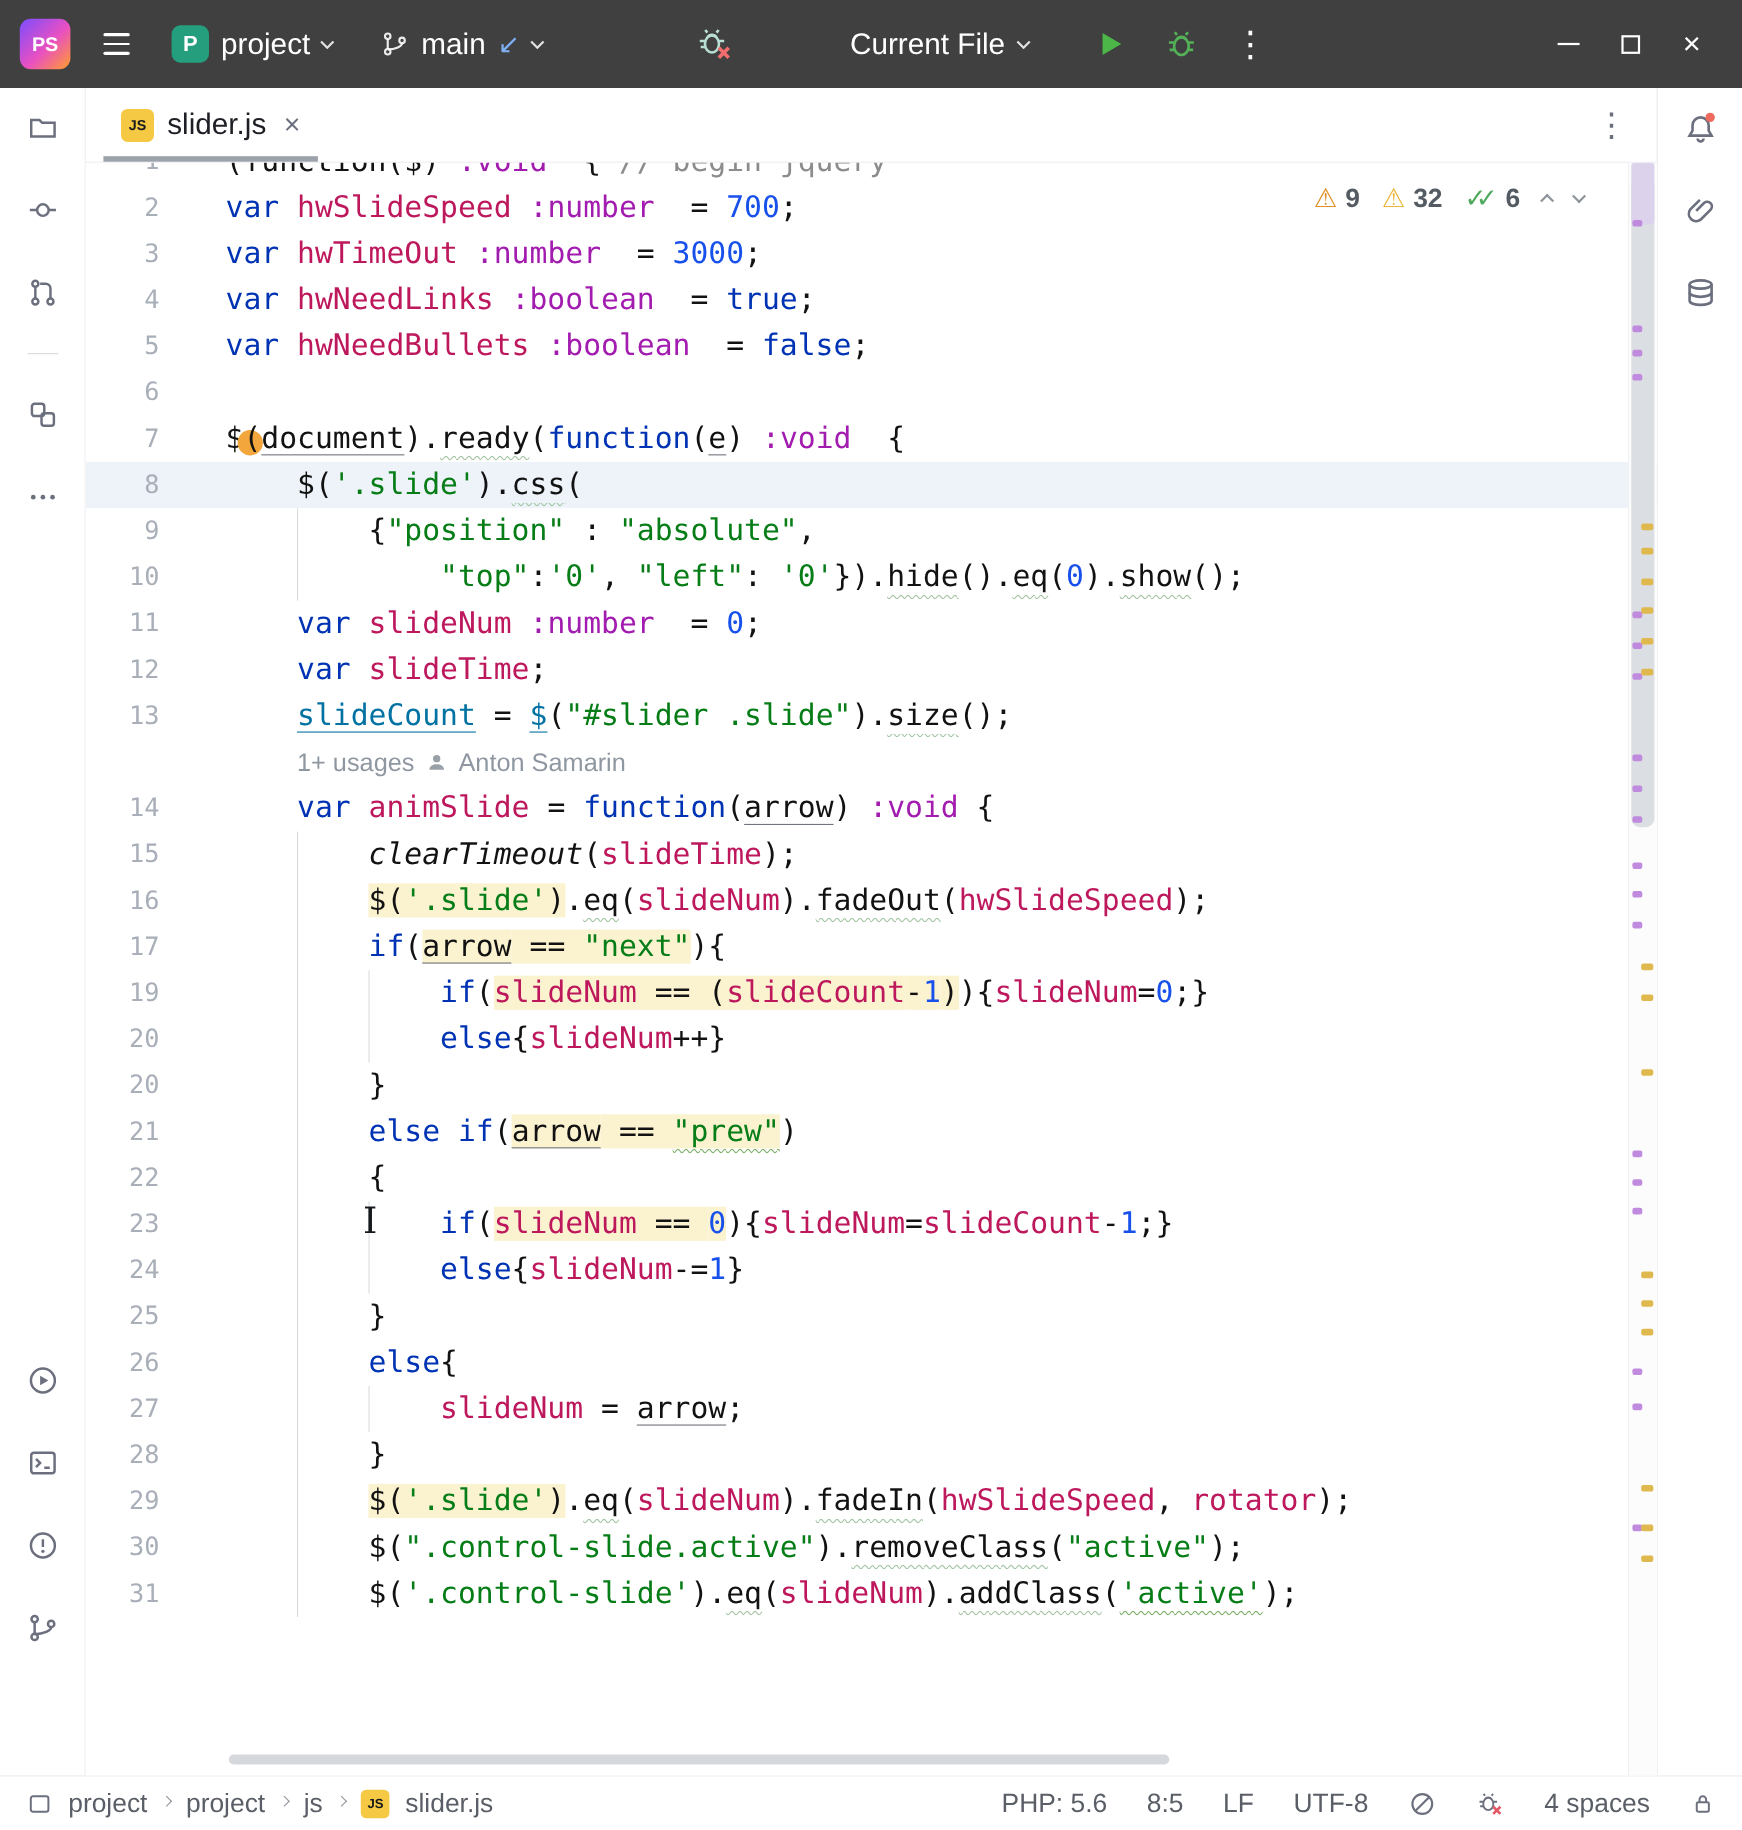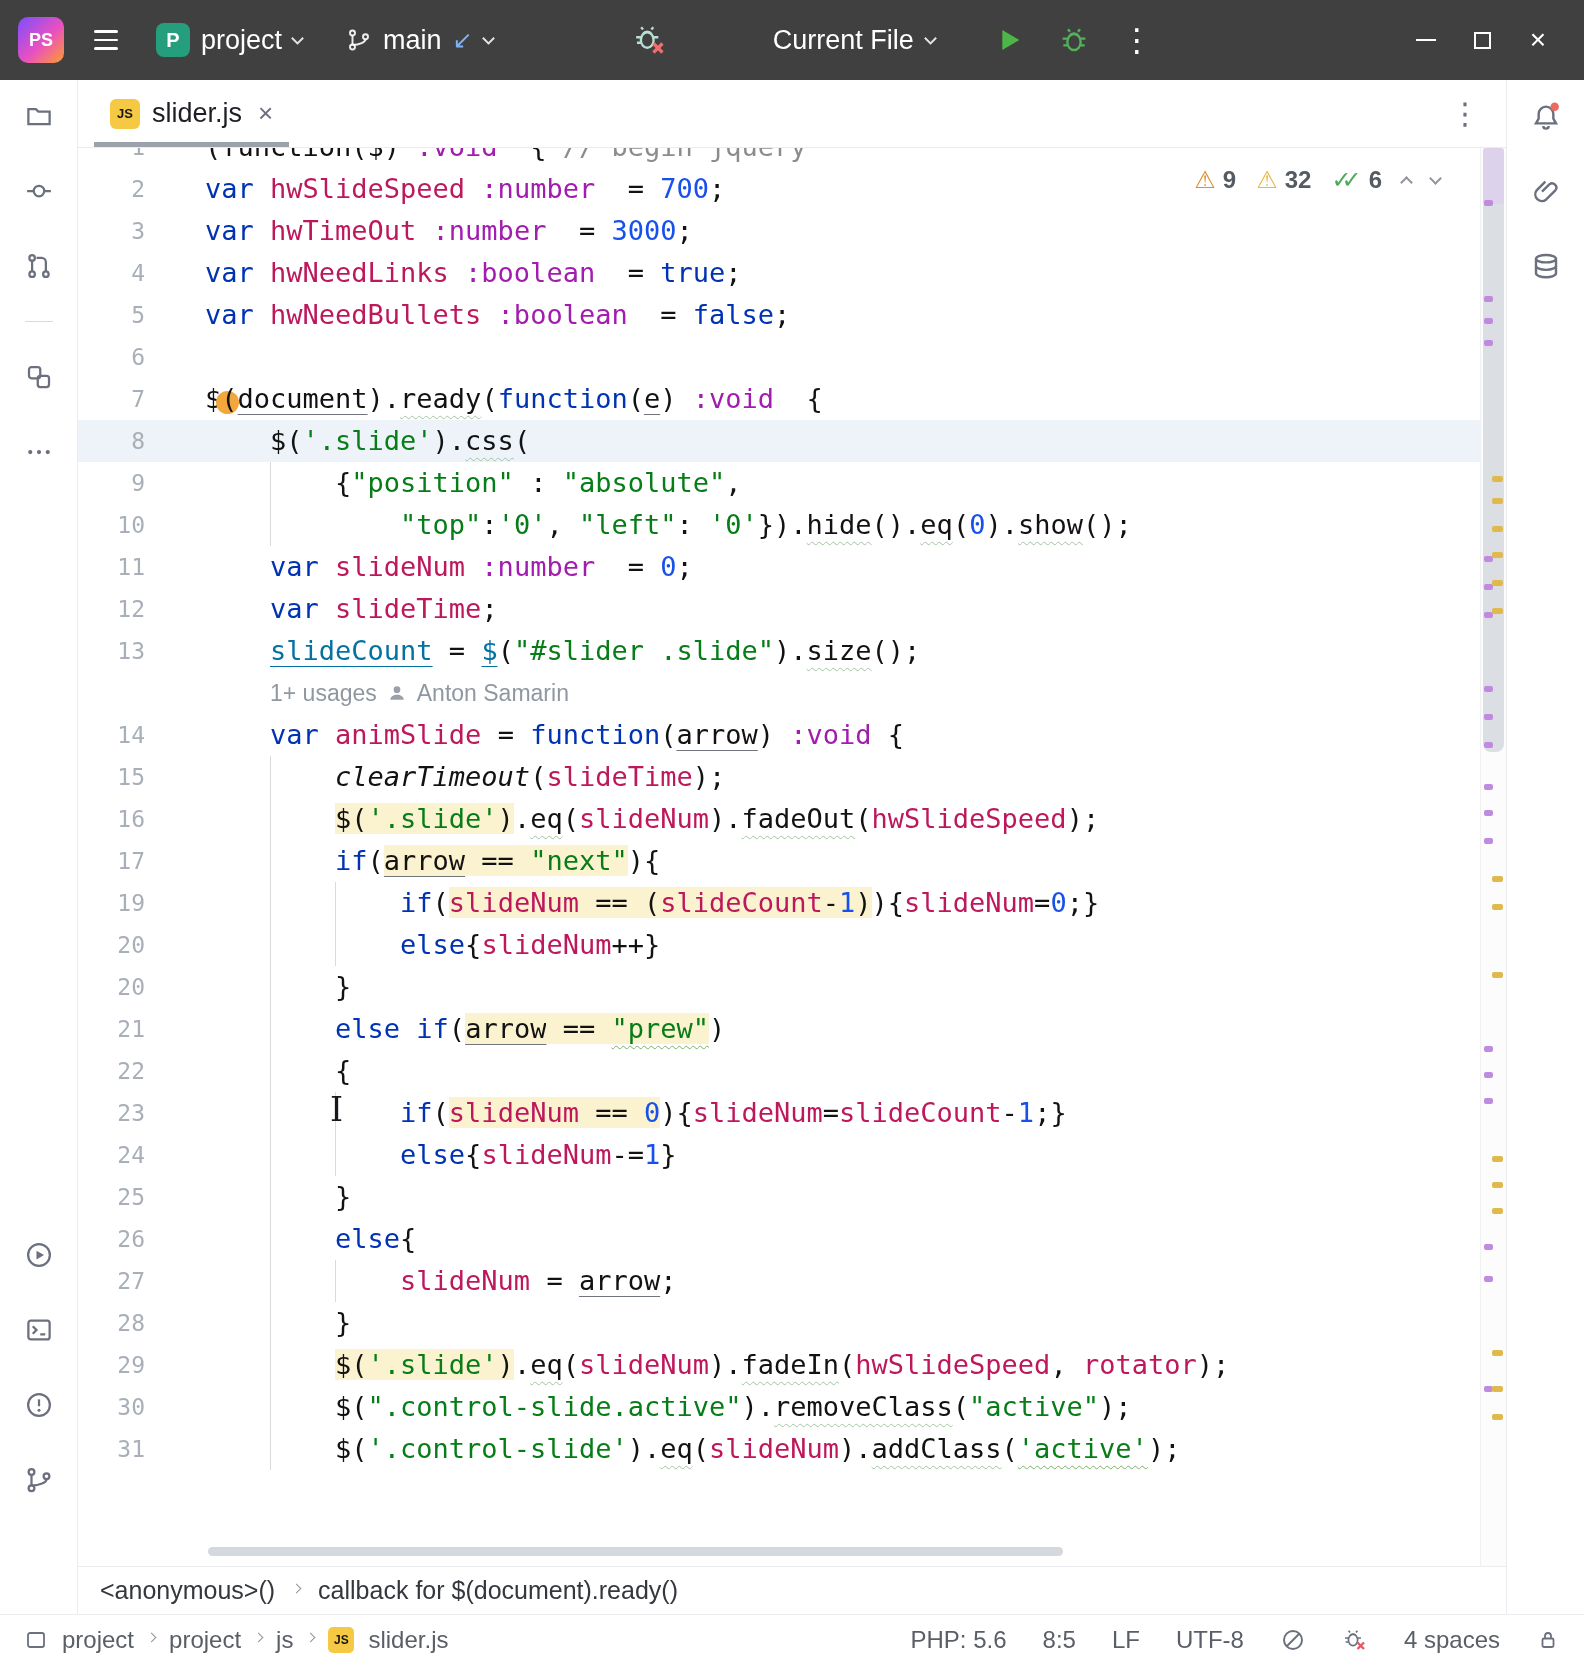--- a/index.html
+++ b/index.html
@@ -458,25 +458,20 @@
             <div class="smark r" style="top: 1034px; background: rgb(224, 185, 78);"></div>
             <div class="smark r" style="top: 1060px; background: rgb(224, 185, 78);"></div>
             <div class="smark r" style="top: 1202px; background: rgb(224, 185, 78);"></div>
             <div class="smark r" style="top: 1238px; background: rgb(224, 185, 78);"></div>
             <div class="smark r" style="top: 1266px; background: rgb(224, 185, 78);"></div>
           </div>
         <div class="hscroll"></div>
         <div class="ibeam"></div>
       </div>
 
-      <div class="crumbs">
-        <span>&lt;anonymous&gt;()</span>
-        <span class="chev gray small right"></span>
-        <span>callback for $(document).ready()</span>
-      </div>
     </div>
 
     <nav class="rstrip">
       <div class="sicon">
         <svg width="32" height="32" viewBox="0 0 24 24" fill="none" stroke="#6C707E" stroke-width="1.8">
           <path d="M12 5a5.5 5.5 0 0 1 5.5 5.5V14l2 3.5H4.5L6.5 14v-3.5A5.5 5.5 0 0 1 12 5z"></path>
           <path d="M10 19.5a2 2 0 0 0 4 0"></path>
           <circle cx="18.5" cy="5" r="3.2" fill="#ED6A5F" stroke="none"></circle>
         </svg>
       </div>

